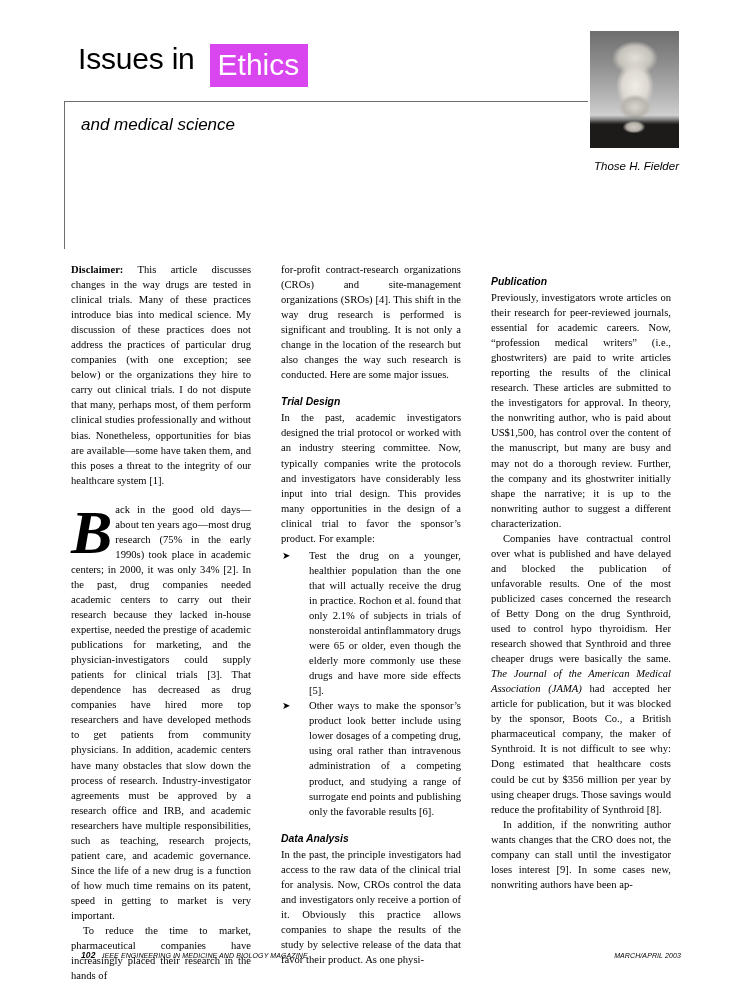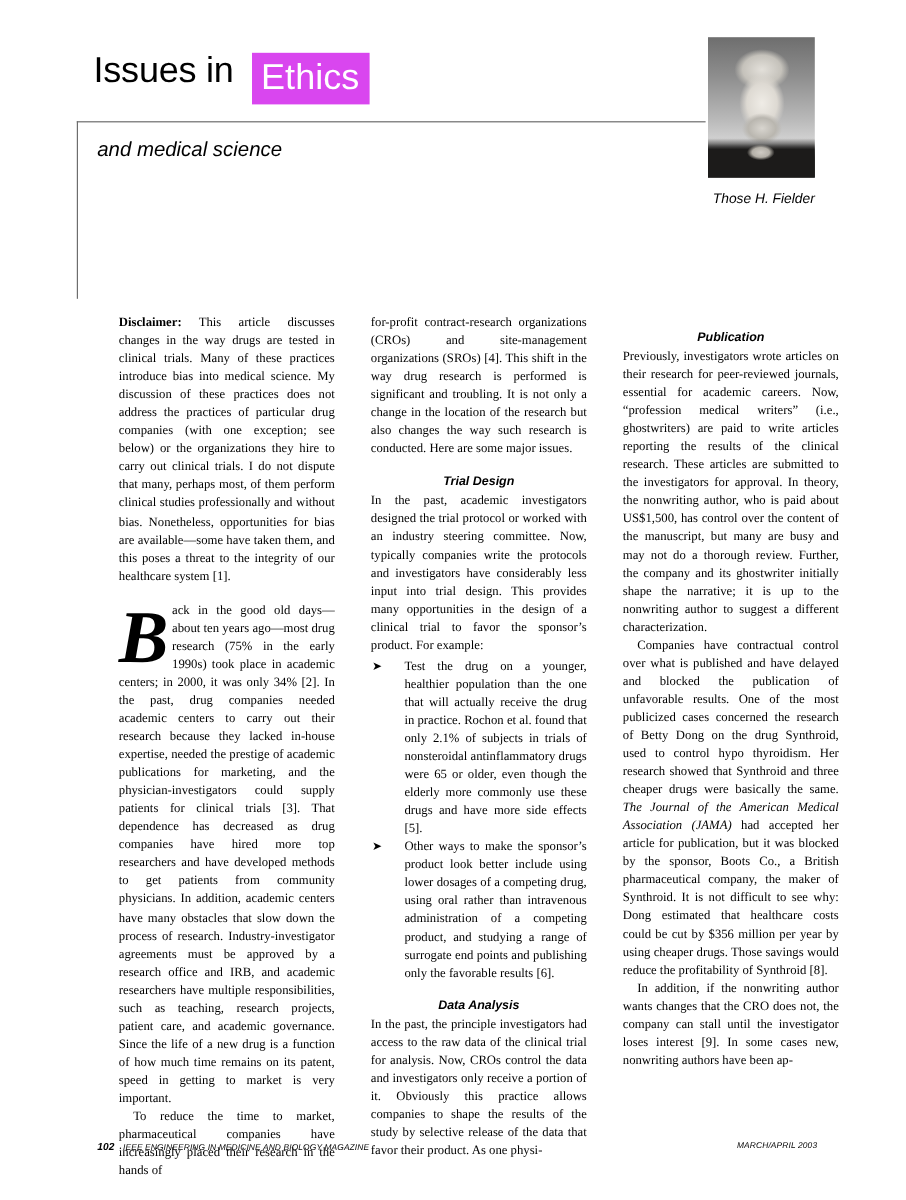--- a/index.html
+++ b/index.html
@@ -101,21 +101,21 @@
     font-style: italic;
     font-size: 17px;
     line-height: 22px;
     color: #000;
   }
   #deck .deck-line { display: block; }
 
   
   #columns {
     position: absolute;
-    left: 99px;
+    left: 71px;
     top: 262px;
     width: 600px;
     height: 668px;
     display: flex;
     gap: 30px;
   }
   .col {
     width: 185px;
     font-size: 10.6px;
     line-height: 15.05px;
@@ -129,21 +129,21 @@
   .col p.noind { text-indent: 0; }
   .col p.gap { margin-top: 14px; }
   b.lead { font-weight: bold; }
   .sec-head {
     font-family: "Liberation Sans", "DejaVu Sans", sans-serif;
     font-weight: bold;
     font-style: italic;
     font-size: 10.4px;
     line-height: 14px;
     margin: 13px 0 1px 0;
-    text-align: center;
+    text-align: left;
     text-indent: 0;
   }
   .col .dropcap-para {
     text-indent: 0;
     position: relative;
   }
   .dropcap {
     float: left;
     font-family: "Liberation Serif", "DejaVu Serif", serif;
     font-size: 62px;

